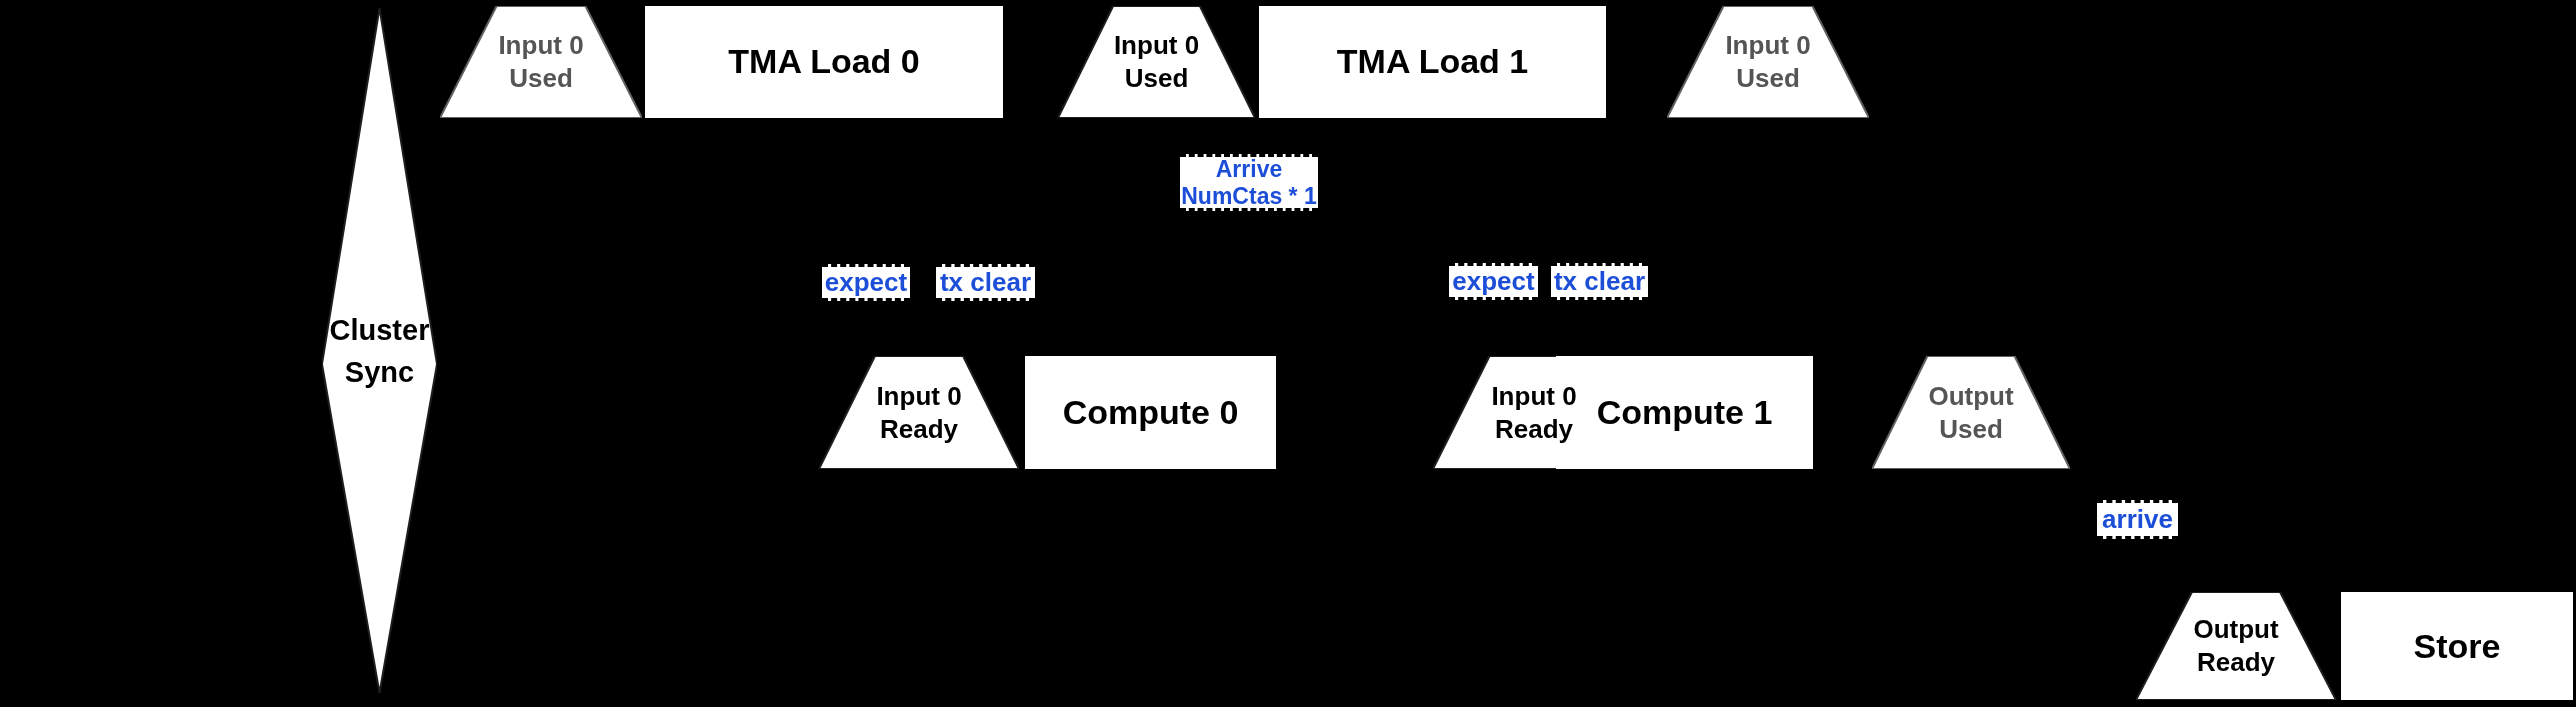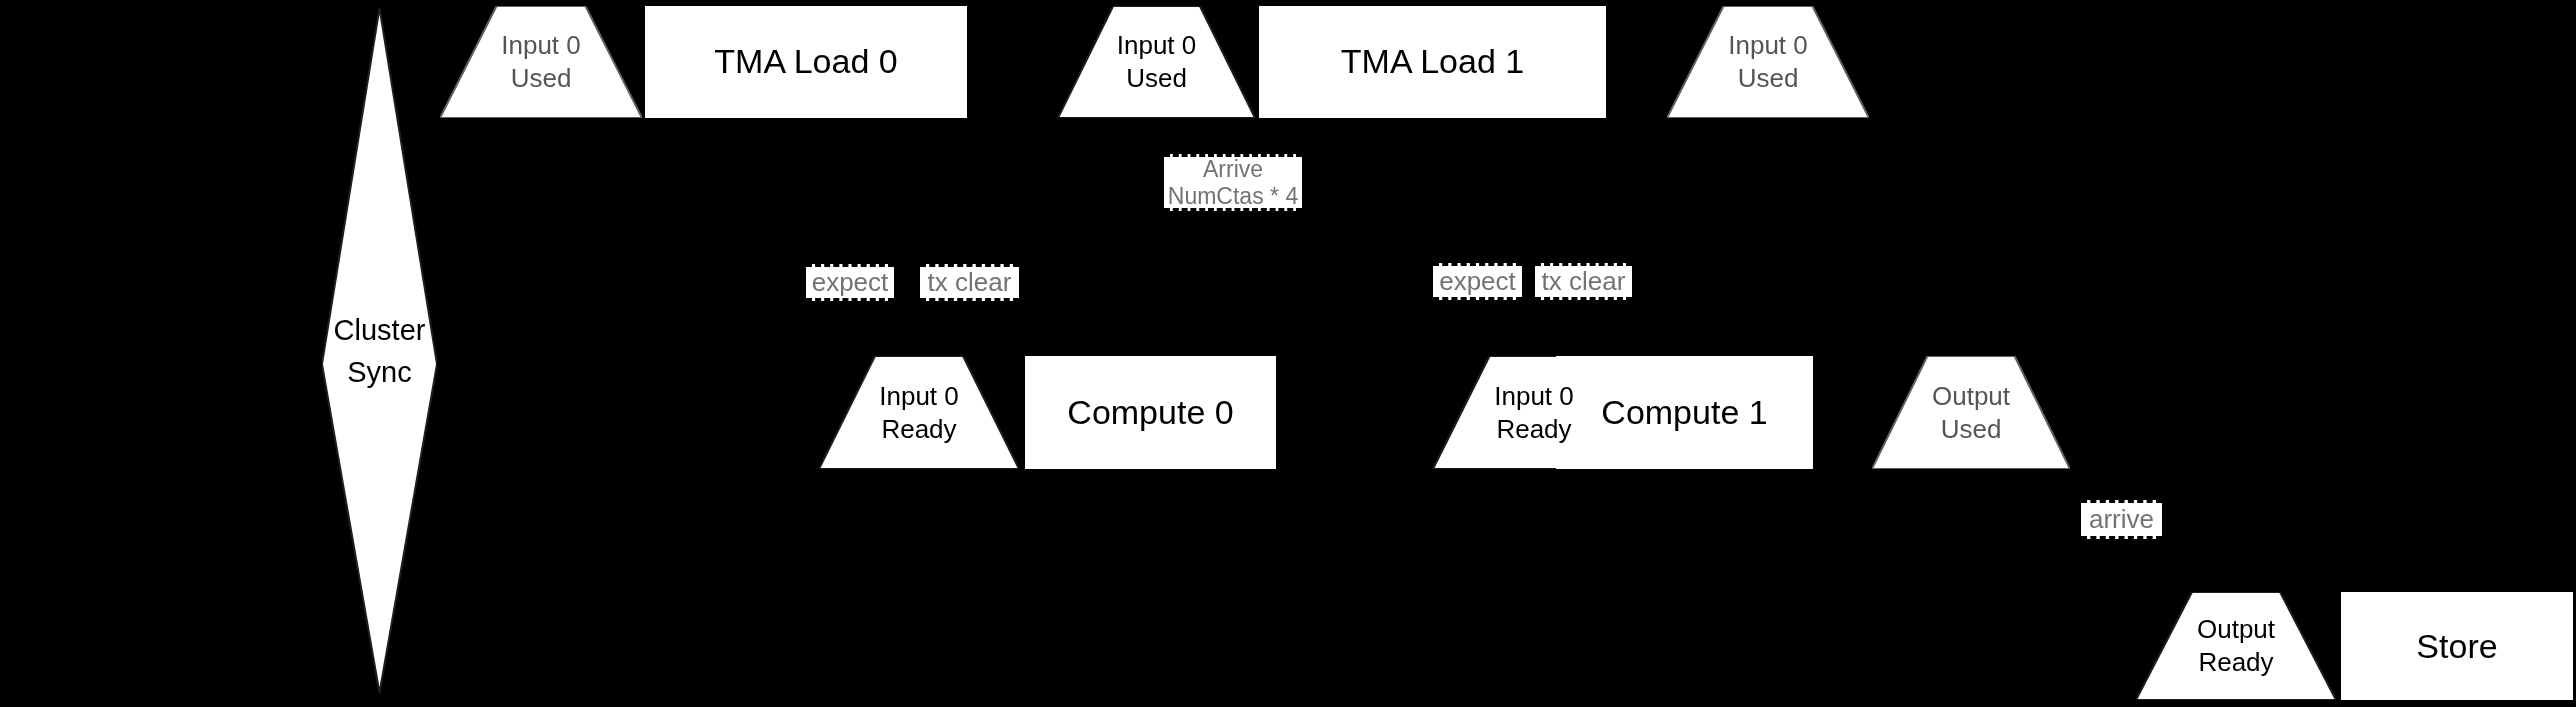--- a/index.html
+++ b/index.html
@@ -15,20 +15,21 @@
     overflow: hidden;
     font-family: "Liberation Sans", sans-serif;
   }
   .node {
     position: absolute;
     display: flex;
     align-items: center;
     justify-content: center;
     text-align: center;
     box-sizing: border-box;
+    font-weight: bold;
   }
   .node .shape {
     position: absolute;
     left: 0; top: 0;
     width: 100%; height: 100%;
   }
   .node .label {
     position: relative;
     z-index: 1;
     white-space: nowrap;
@@ -56,24 +57,25 @@
   .diamond {
     color: #000000;
     font-size: 29px;
   }
   .diamond .line { line-height: 42px; }
   .diamond polygon { fill: #ffffff; stroke: #1f1f1f; stroke-width: 2; }
 
   
   .dashed {
     background: #ffffff;
-    color: #737373;
+    color: #1d4ed8;
     font-size: 26px;
     border-top: 3.7px dashed #000000;
     border-bottom: 3.7px dashed #000000;
+    margin-left: 16px;
   }
   .dashed.two-line {
     font-size: 23px;
   }
   .dashed.two-line .line { line-height: 27px; }
 </style>
 </head>
 <body>
 
 <div class="stage">
@@ -91,21 +93,21 @@
   <div class="node trap muted" style="left:440px; top:5.8px; width:202px; height:112px;">
     <svg class="shape" viewBox="0 0 100 100" preserveAspectRatio="none">
       <polygon points="28,0 72,0 100,100 0,100" vector-effect="non-scaling-stroke"></polygon>
     </svg>
     <div class="label">
       <span class="line">Input 0</span>
       <span class="line">Used</span>
     </div>
   </div>
 
-  <div class="node rect" style="left:645px; top:5.8px; width:322px; height:112px;">
+  <div class="node rect" style="left:645px; top:5.8px; width:358px; height:112px;">
     <span class="label">TMA Load 0</span>
   </div>
 
   <div class="node trap" style="left:1058px; top:5.8px; width:197px; height:112px;">
     <svg class="shape" viewBox="0 0 100 100" preserveAspectRatio="none">
       <polygon points="28,0 72,0 100,100 0,100" vector-effect="non-scaling-stroke"></polygon>
     </svg>
     <div class="label">
       <span class="line">Input 0</span>
       <span class="line">Used</span>
@@ -122,21 +124,21 @@
     </svg>
     <div class="label">
       <span class="line">Input 0</span>
       <span class="line">Used</span>
     </div>
   </div>
 
   <div class="node dashed two-line" style="left:1164px; top:154px; width:138px; height:57px;">
     <div class="label">
       <span class="line">Arrive</span>
-      <span class="line">NumCtas * 4</span>
+      <span class="line">NumCtas * 1</span>
     </div>
   </div>
 
   <div class="node dashed" style="left:806px; top:264px; width:88px; height:37px;">
     <span class="label">expect</span>
   </div>
   <div class="node dashed" style="left:920px; top:264px; width:99px; height:37px;">
     <span class="label">tx clear</span>
   </div>
 

